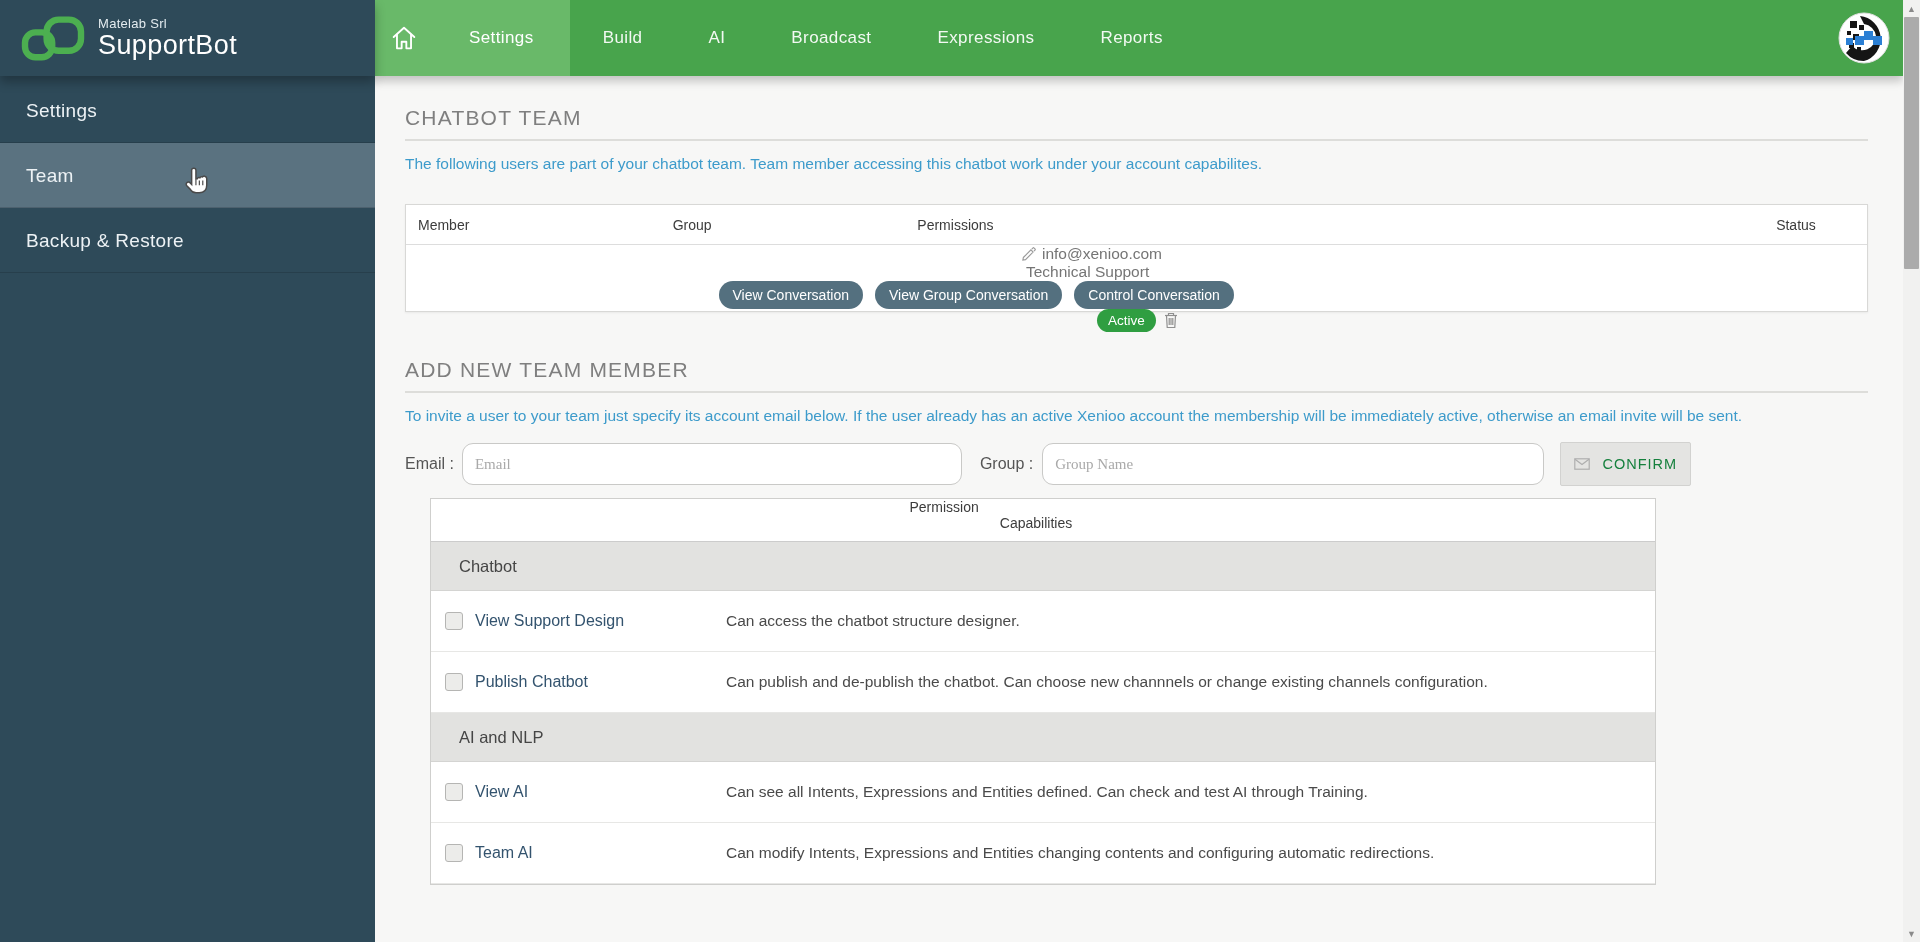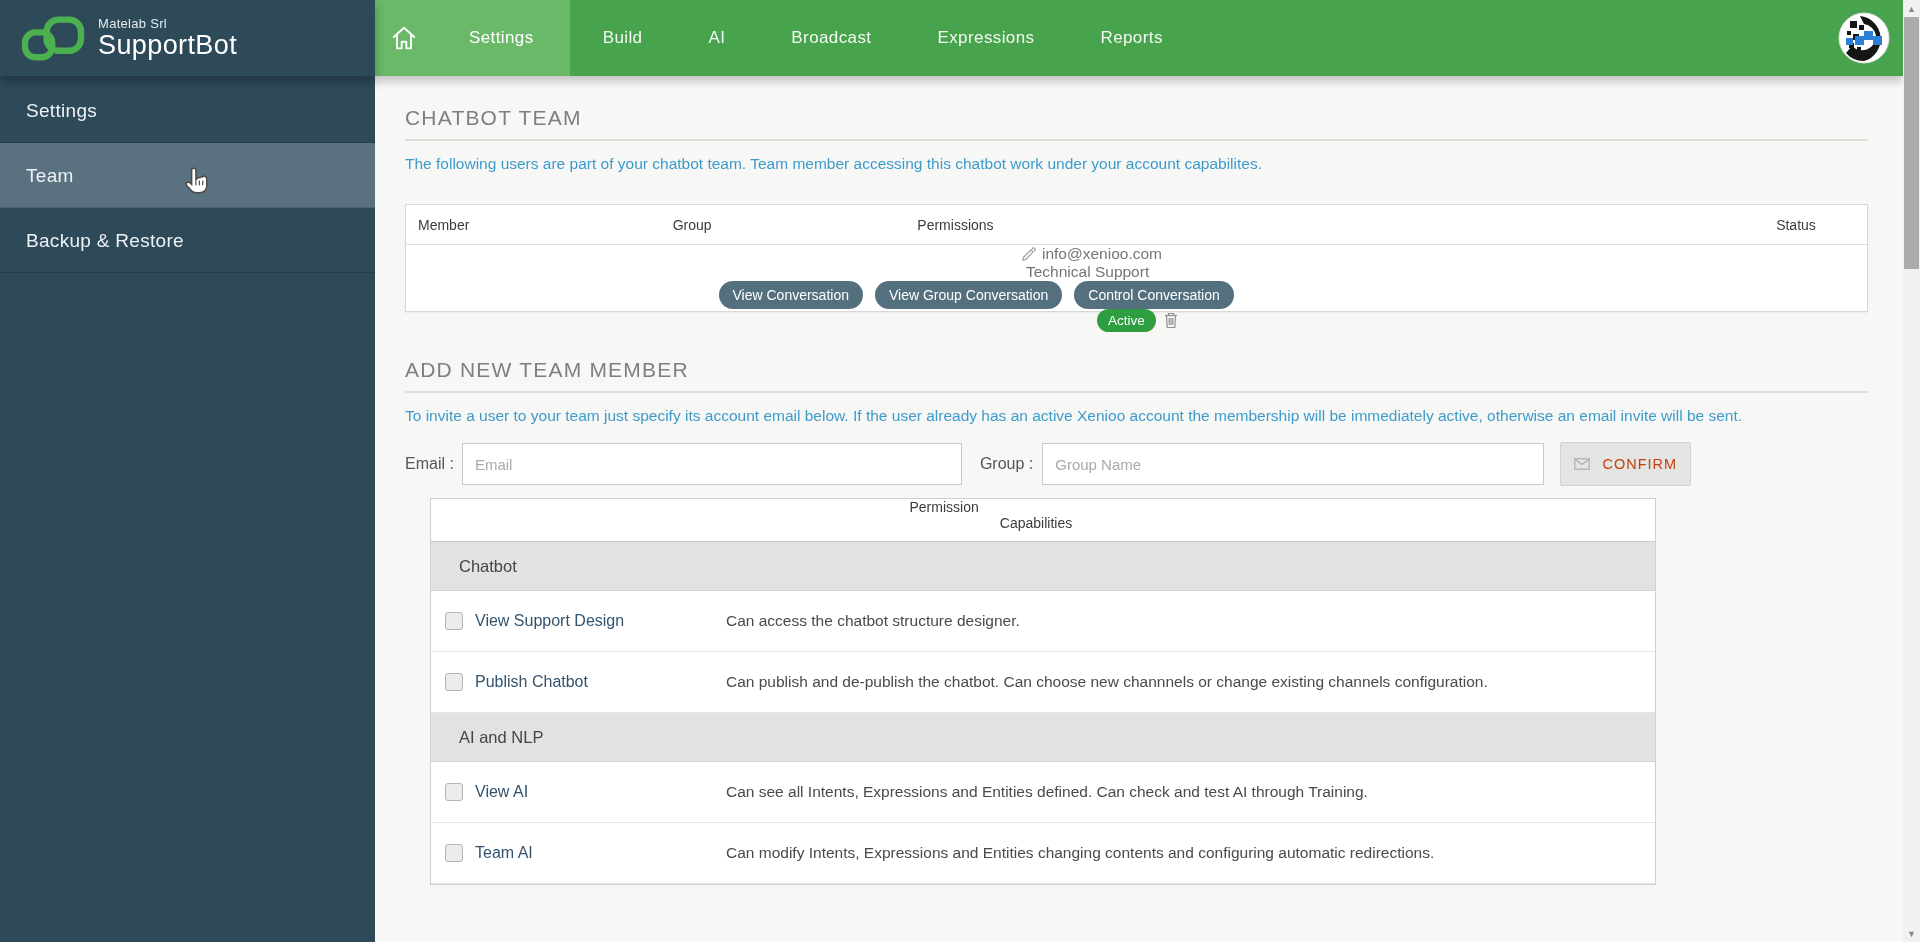--- a/index.html
+++ b/index.html
@@ -46,26 +46,26 @@
   .col-perms  { width:860px; padding-left:12px; display:flex; align-items:center; gap:12px; }
   .col-status { width:103px; padding-left:12px; display:flex; align-items:center; gap:8px; }
   .pencil-icon { margin-right:6px; display:inline-flex; }
   .perm-badge { background:#54707f; color:#fff; font-size:14px; padding:6px 14px; border-radius:16px; white-space:nowrap; }
   .status-badge { background:#2f9e41; color:#fff; font-size:13.5px; padding:4px 11px; border-radius:12px; }
   .trash-icon { display:inline-flex; cursor:pointer; }
 
   
   .invite-form { margin-top:12px; display:flex; align-items:center; height:44px; }
   .form-label { font-size:16px; color:#555; white-space:nowrap; }
-  .form-input { height:42px; border:1px solid #c9c9c7; border-radius:0; background:#fff; padding:0 12px; font-size:15px; color:#444; font-family:Liberation Sans, sans-serif; }
+  .form-input { height:42px; border:1px solid #c9c9c7; border-radius:11px; background:#fff; padding:0 12px; font-size:15px; color:#444; font-family:Liberation Serif, serif; }
   .form-input::placeholder { color:#a9a9a9; }
   .input-email { width:500px; margin-left:8px; }
   .lbl-group { margin-left:18px; }
   .input-group { width:502px; margin-left:9px; }
-  .confirm-btn { margin-left:16px; width:131px; height:44px; background:#e4e4e2; border:1px solid #d2d2d0; border-radius:2px; color:#c2410c; font-size:14.5px; letter-spacing:1px; display:flex; align-items:center; justify-content:center; gap:12px; cursor:default; font-family:"Liberation Sans",sans-serif; }
+  .confirm-btn { margin-left:16px; width:131px; height:44px; background:#e4e4e2; border:1px solid #d2d2d0; border-radius:2px; color:#15803d; font-size:14.5px; letter-spacing:1px; display:flex; align-items:center; justify-content:center; gap:12px; cursor:default; font-family:"Liberation Sans",sans-serif; }
 
   
   .perm-table { margin-top:12px; margin-left:25px; width:1226px; background:#fff; border:1px solid #cfcfcd; }
   .pt-header { display:flex; height:43px; align-items:center; border-bottom:1px solid #ccc; font-size:14px; color:#3c3c3c; font-weight:500;flex-direction:column; }
   .pt-col1 { width:295px; padding-left:14px; display:flex; align-items:center; }
   .pt-col2 { flex:1; padding-right:14px; }
   .pt-section { height:49px; line-height:49px; background:#e2e2e0; color:#454545; font-size:16.5px; padding-left:28px; border-bottom:1px solid #d4d4d2; }
   .pt-row { display:flex; height:61px; align-items:center; border-bottom:1px solid #e7e7e5; }
   .checkbox { width:18px; height:18px; background:#ececea; border:1px solid #b5b5b3; border-radius:3px; margin-right:12px; flex:none; cursor:pointer; }
   .pt-label { color:#33536e; font-size:16px; }

